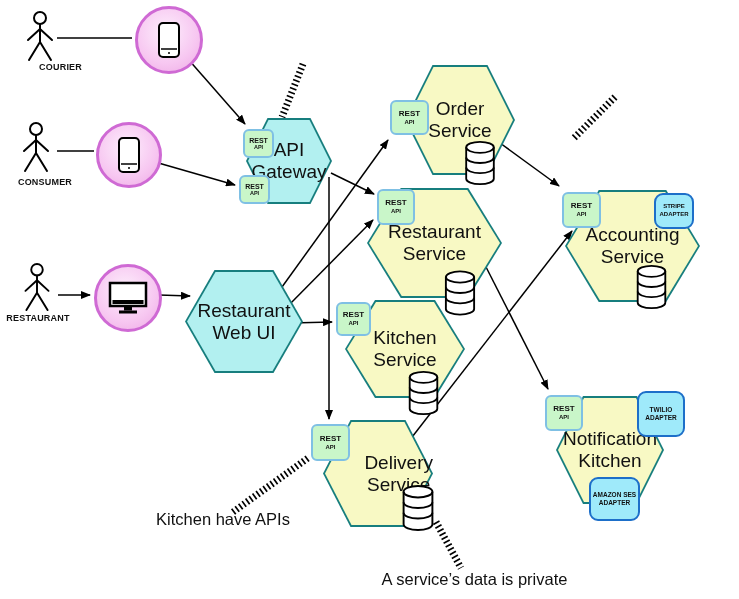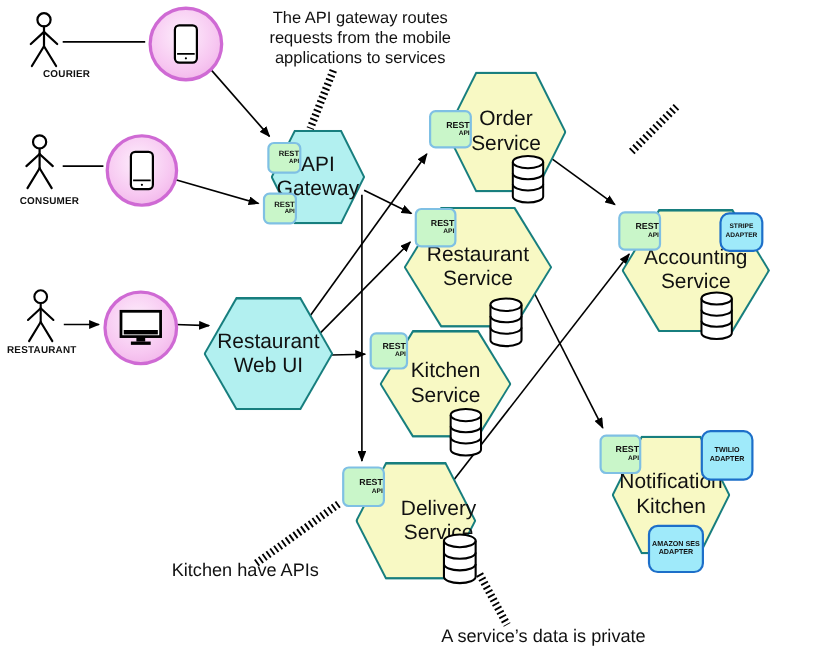--- a/index.html
+++ b/index.html
@@ -12,21 +12,21 @@
   .hex{position:absolute;display:flex;align-items:center;justify-content:center;z-index:2;}
   .hex::before{content:"";position:absolute;inset:0;background:var(--node-border);
     clip-path:polygon(25% 0%,75% 0%,100% 50%,75% 100%,25% 100%,0% 50%);}
   .hex::after{content:"";position:absolute;inset:2px;background:var(--fill);
     clip-path:polygon(25% 0%,75% 0%,100% 50%,75% 100%,25% 100%,0% 50%);}
   .hex.cyan{--fill:var(--ui-fill);}
   .hex.yellow{--fill:var(--service-fill);}
   .hex-label{position:relative;z-index:1;text-align:center;font-size:19px;line-height:1.15;
     white-space:pre-line;}
 
-  .badge{position:absolute;z-index:3;display:flex;flex-direction:column;align-items:flex-end;
+  .badge{position:absolute;z-index:3;display:flex;flex-direction:column;align-items:center;
     justify-content:center;background:var(--rest-fill);border:2px solid #7fc0e4;border-radius:6px;
     font-weight:bold;line-height:1.1;}
   .badge .b1{font-size:8px;}
   .badge .b2{font-size:6px;}
   .badge.sm .b1{font-size:7px;}
   .badge.sm .b2{font-size:5.5px;}
 
   .adapter{position:absolute;z-index:3;display:flex;align-items:center;justify-content:center;
     background:var(--adapter-fill);border:2.5px solid var(--adapter-border);border-radius:9px;
     font-weight:bold;font-size:6.5px;text-align:center;white-space:pre-line;line-height:1.3;}
@@ -227,19 +227,16 @@
     <path d="M2 19 C2 22.3 8.7 25 17 25 C25.3 25 32 22.3 32 19" fill="none" stroke="#000" stroke-width="2"></path>
     <path d="M2 30 C2 33.3 8.7 36 17 36 C25.3 36 32 33.3 32 30" fill="none" stroke="#000" stroke-width="2"></path>
   </svg>
   <svg class="cyl" style="left:635px;top:264px;" width="33" height="46" viewBox="0 0 34 50">
     <path d="M2 8 C2 4.7 8.7 2 17 2 C25.3 2 32 4.7 32 8 L32 42 C32 45.3 25.3 48 17 48 C8.7 48 2 45.3 2 42 Z" fill="#fff" stroke="#000" stroke-width="2"></path>
     <path d="M2 8 C2 11.3 8.7 14 17 14 C25.3 14 32 11.3 32 8" fill="none" stroke="#000" stroke-width="2"></path>
     <path d="M2 19 C2 22.3 8.7 25 17 25 C25.3 25 32 22.3 32 19" fill="none" stroke="#000" stroke-width="2"></path>
     <path d="M2 30 C2 33.3 8.7 36 17 36 C25.3 36 32 33.3 32 30" fill="none" stroke="#000" stroke-width="2"></path>
   </svg>
 
-  <div class="note" style="left:225px;top:8px;width:205px;">The API gateway routes
-requests from the mobile
-applications to services</div>
   <div class="note big" style="left:118px;top:510px;width:210px;">Kitchen have APIs</div>
-  <div class="note big" style="left:362px;top:570px;width:225px;text-align:right;">A service’s data is private</div>
+  <div class="note big" style="left:362px;top:570px;width:225px;">A service’s data is private</div>
 
 </div>
 
 </body></html>

